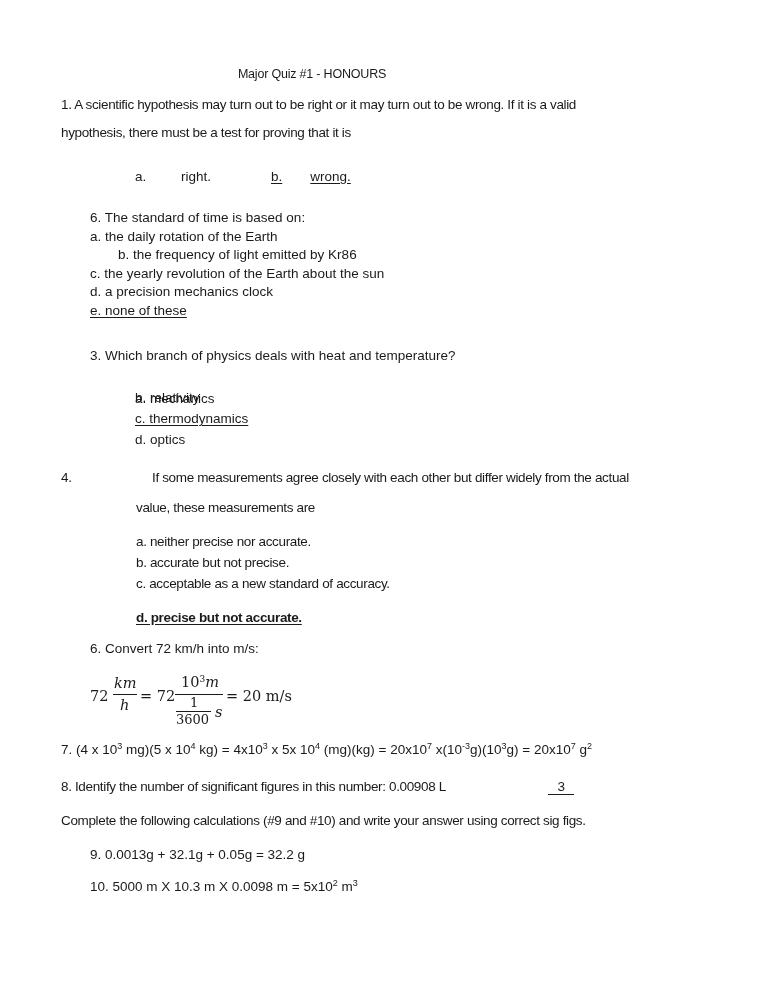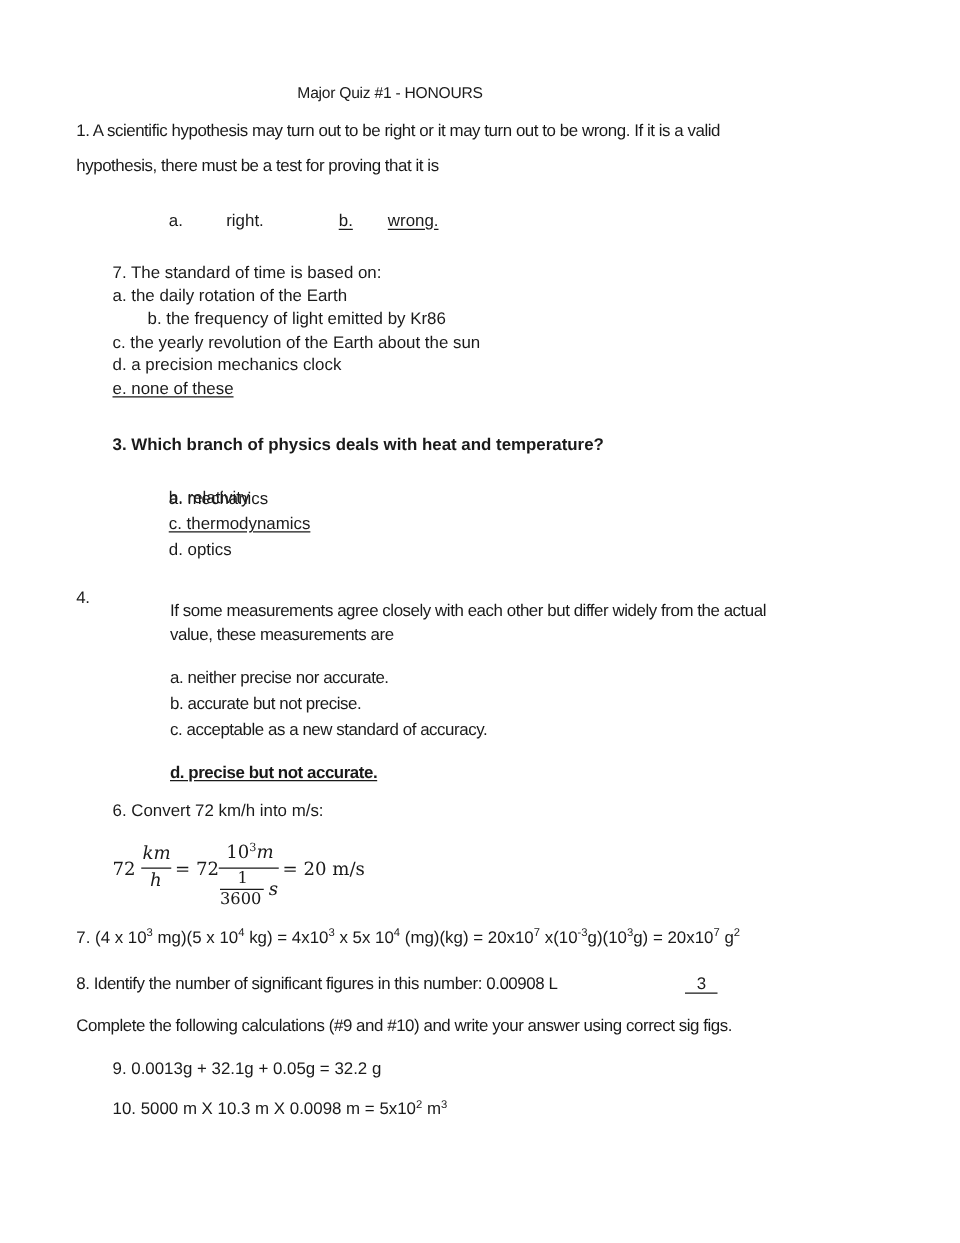--- a/index.html
+++ b/index.html
@@ -27,39 +27,39 @@
   <div class="abs cond" style="left:61px; top:97px;">1.  A scientific hypothesis may turn out to be right or it may turn out to be wrong. If it is a valid</div>
   <div class="abs cond" style="left:61px; top:125px;">hypothesis, there must be a test for proving that it is</div>
   <div class="abs t" style="left:135px; top:169px;">a.</div>
   <div class="abs t" style="left:181px; top:169px;">right.</div>
   <div class="abs t u" style="left:271px; top:169px; width:88px;">
     <span>b.</span><span style="display:inline-block; width:28px;"></span><span>wrong.</span>
   </div>
 </div>
 
 <div>
-  <div class="abs t" style="left:90px; top:210px;">7.  The standard of time is based on:</div>
+  <div class="abs t" style="left:90px; top:210px;">6.  The standard of time is based on:</div>
   <div class="abs t" style="left:90px; top:229px;">a.  the daily rotation of the Earth</div>
   <div class="abs t" style="left:90px; top:247px;margin-left:28px;">b.  the frequency of light emitted by Kr86</div>
   <div class="abs t" style="left:90px; top:266px;">c.  the yearly revolution of the Earth about the sun</div>
   <div class="abs t" style="left:90px; top:284px;">d.  a precision mechanics clock</div>
   <div class="abs t u" style="left:90px; top:303px;">e.  none of these</div>
 </div>
 
 <div>
-  <div class="abs t" style="left:90px; top:348px;font-weight:bold;">3.  Which branch of physics deals with heat and temperature?</div>
+  <div class="abs t" style="left:90px; top:348px;">3.  Which branch of physics deals with heat and temperature?</div>
   <div class="abs t" style="left:135px; top:369px;margin-top:22px;">a.  mechanics</div>
   <div class="abs t" style="left:135px; top:390px;">b.  relativity</div>
   <div class="abs t u" style="left:135px; top:411px;">c.  thermodynamics</div>
   <div class="abs t" style="left:135px; top:432px;">d.  optics</div>
 </div>
 
 <div>
   <div class="abs cond" style="left:61px; top:470px;">4.</div>
-  <div class="abs cond" style="left:136px; top:470px;margin-top:11px;">If some measurements agree closely with each other but differ widely from the actual</div>
+  <div class="abs cond" style="left:152px; top:470px;">If some measurements agree closely with each other but differ widely from the actual</div>
   <div class="abs cond" style="left:136px; top:500px;">value, these measurements are</div>
   <div class="abs cond" style="left:136px; top:534px;">a.  neither precise nor accurate.</div>
   <div class="abs cond" style="left:136px; top:555px;">b.  accurate but not precise.</div>
   <div class="abs cond" style="left:136px; top:576px;">c.  acceptable as a new standard of accuracy.</div>
   <div class="abs cond u" style="left:136px; top:610px;font-weight:bold;">d.  precise but not accurate.</div>
 </div>
 
 <div>
   <div class="abs t" style="left:90px; top:641px;text-align:center;">6.  Convert 72 km/h into m/s:</div>
   <div>

